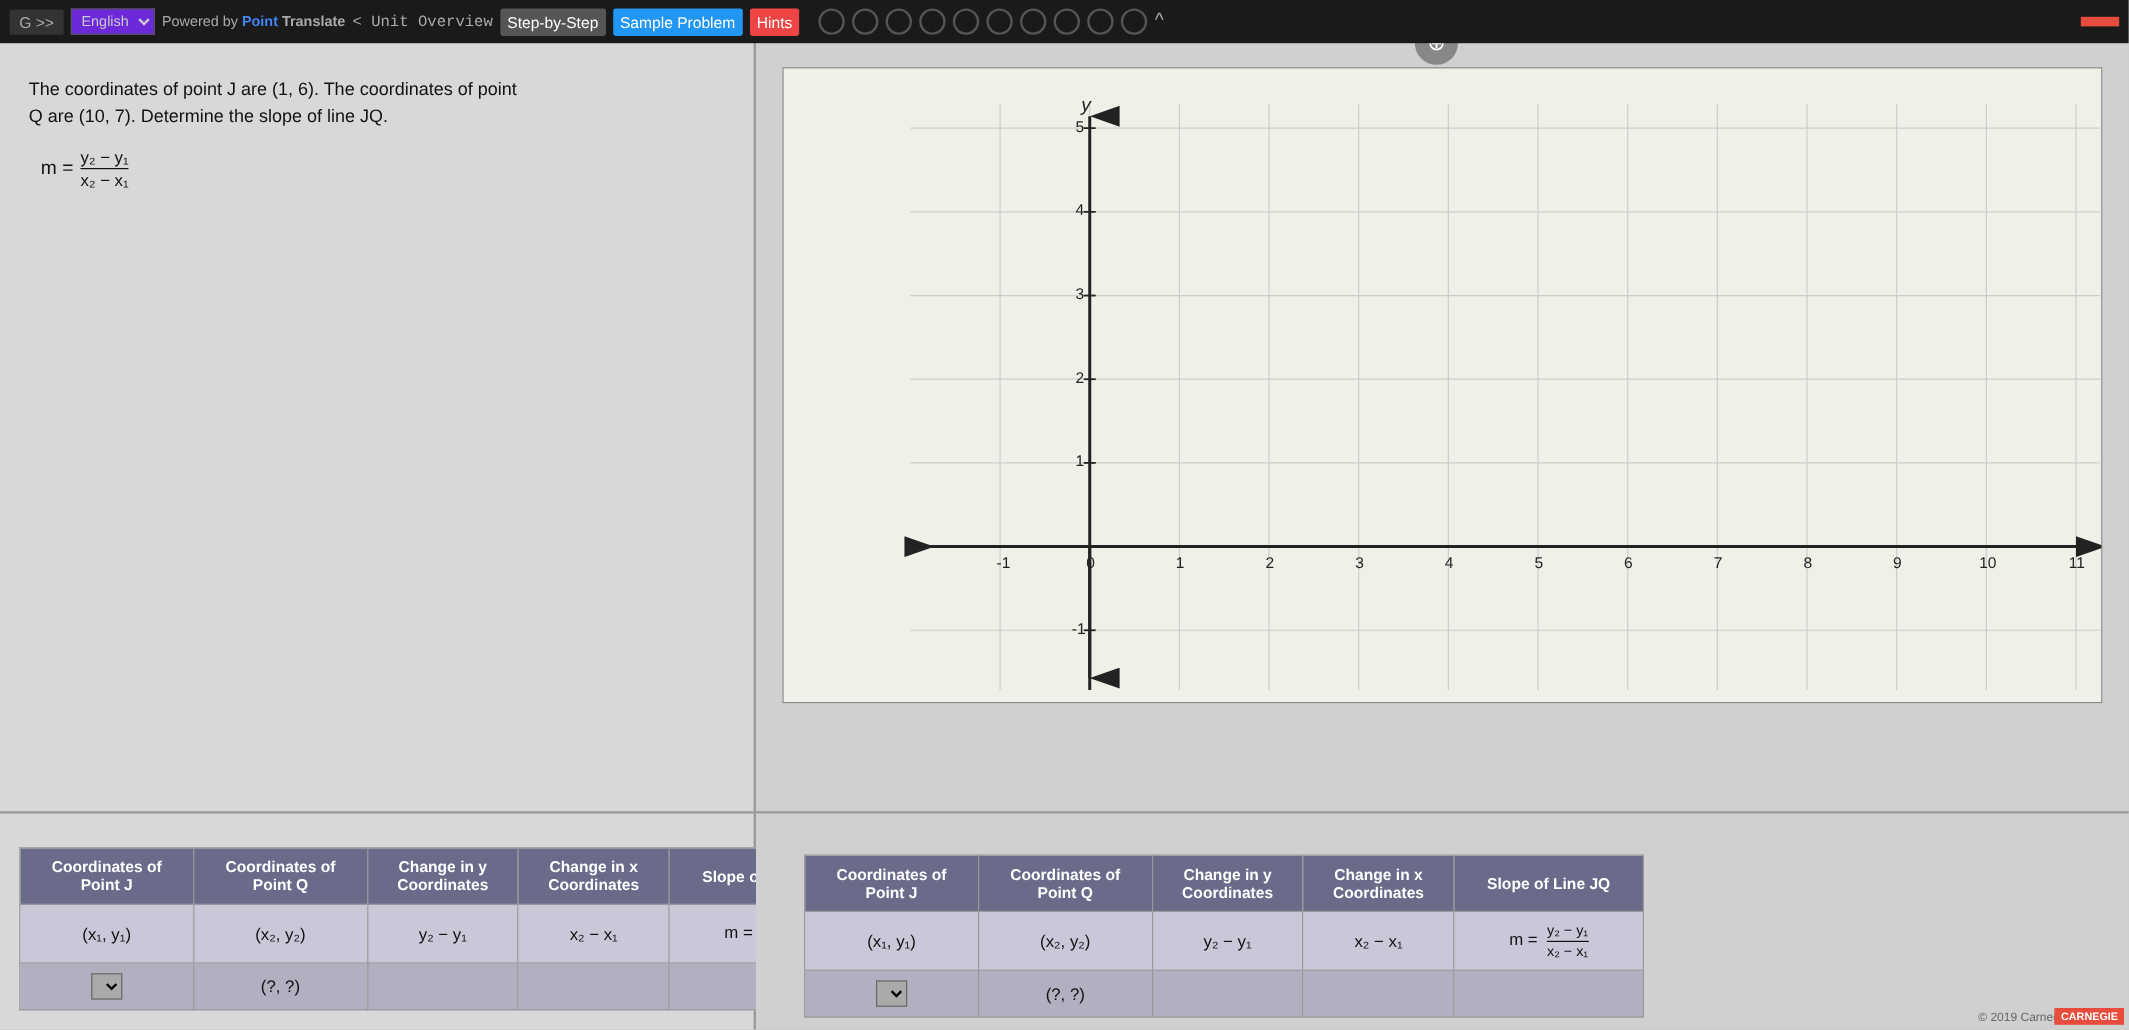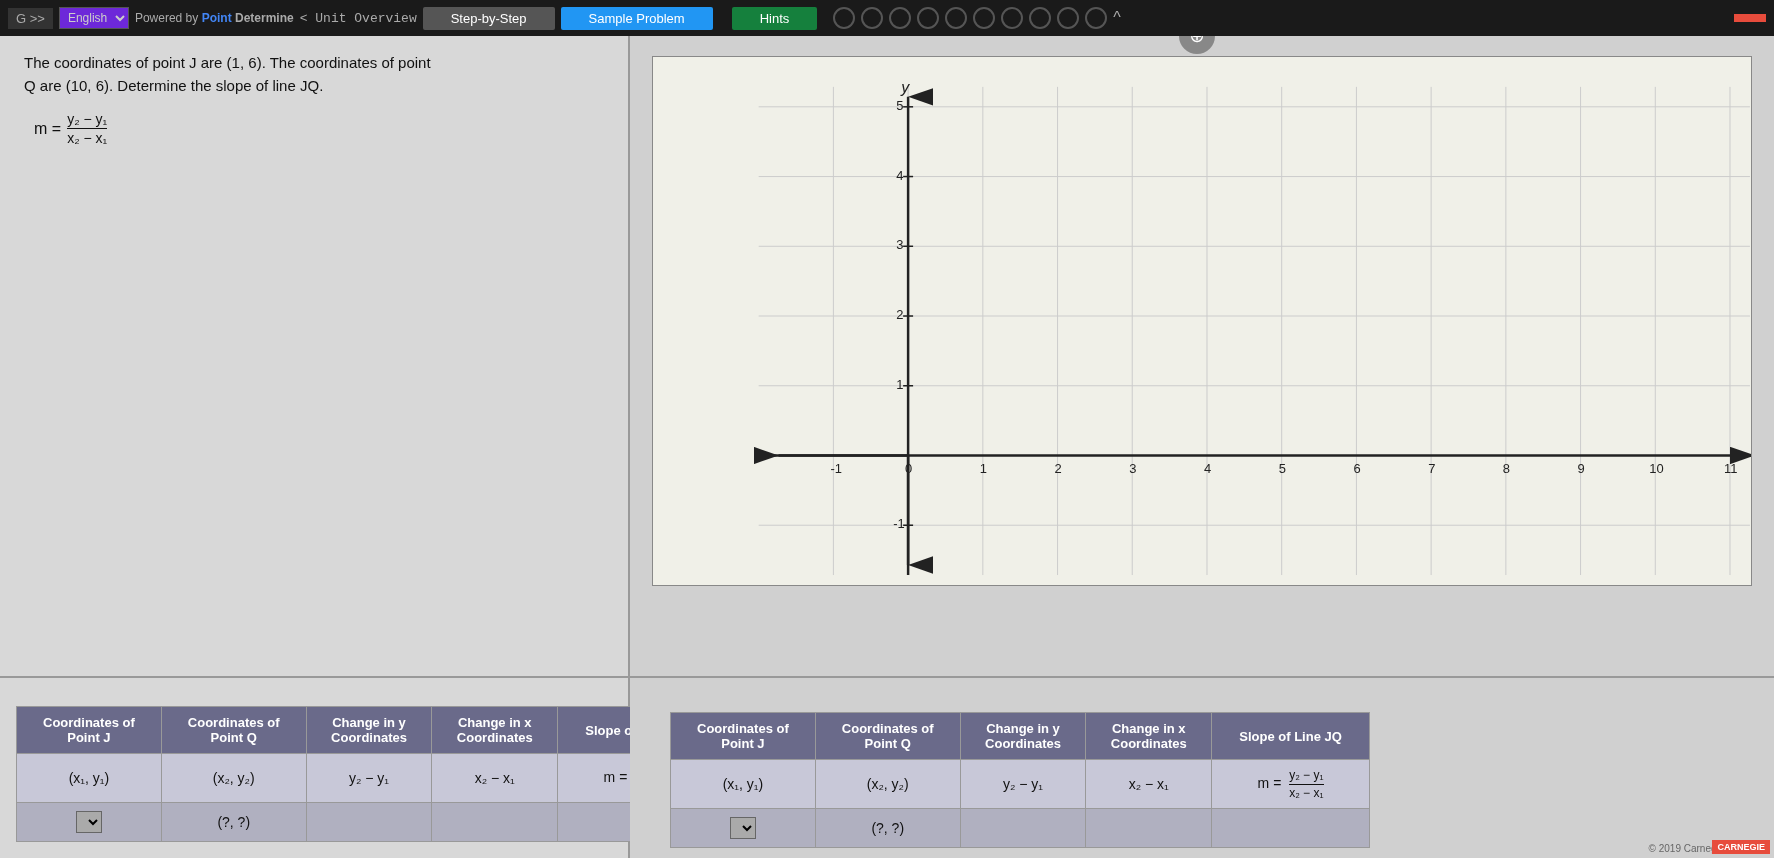--- a/index.html
+++ b/index.html
@@ -62,32 +62,31 @@
       color: #aaa;
       font-size: 13px;
       text-decoration: none;
       cursor: pointer;
       font-family: Liberation Mono, monospace;
     }
     .nav-btn {
       background: #555;
       color: #fff;
       border: none;
-      padding: 4px 28px;
+      padding: 4px 6px;
       font-size: 13px;
       cursor: pointer;
       border-radius: 2px;
     }
     .nav-btn.active {
       background: #2196f3;
     }
     .nav-btn.hints {
-      background: #15803d;
+      background: #ef4444;
       color: #fff;
-      margin-left: 13px;
     }
     .circles-area {
       display: flex;
       align-items: center;
       gap: 6px;
       margin-left: 10px;
     }
     .circle {
       width: 22px;
       height: 22px;
@@ -121,21 +120,21 @@
       display: flex;
       height: calc(858px - 36px);
       background: #c8c8c8;
     }
 
     
     .left-panel {
       width: 630px;
       background: #d8d8d8;
       border-right: 2px solid #999;
-      padding: 16px 24px;
+      padding: 28px 24px;
       display: flex;
       flex-direction: column;
       position: relative;
     }
     .problem-text {
       font-size: 15px;
       color: #111;
       line-height: 1.5;
       margin-bottom: 14px;
     }
@@ -277,21 +276,21 @@
   <div class="top-bar-left">
     <button class="g-button">
       <span>G &gt;&gt;</span>
     </button>
     <select class="language-select">
       <option>English</option>
     </select>
     <span class="powered-by">
       <span>Powered by</span>
       <span class="google">Point</span>
-      <span class="translate">Determine</span>
+      <span class="translate">Translate</span>
     </span>
     <a class="unit-overview-link">&lt; Unit Overview</a>
     <button class="nav-btn">Step-by-Step</button>
     <button class="nav-btn active">Sample Problem</button>
     <button class="nav-btn hints">Hints</button>
     <div class="circles-area">
       <div class="circle"></div>
       <div class="circle"></div>
       <div class="circle"></div>
       <div class="circle"></div>
@@ -307,21 +306,21 @@
   <div class="top-bar-right">
     <button class="corner-btn"></button>
   </div>
 </div>
 
 <div class="main-content">
 
   <div class="left-panel">
     <div class="problem-text">
       <div>The coordinates of point J are (1, 6). The coordinates of point</div>
-      <div>Q are (10, 6). Determine the slope of line JQ.</div>
+      <div>Q are (10, 7). Determine the slope of line JQ.</div>
     </div>
     <div class="formula-block">
       <div class="formula-row">
         <span>m =</span>
         <div class="fraction">
           <span class="numerator">y₂ − y₁</span>
           <span class="denominator">x₂ − x₁</span>
         </div>
       </div>
     </div>

